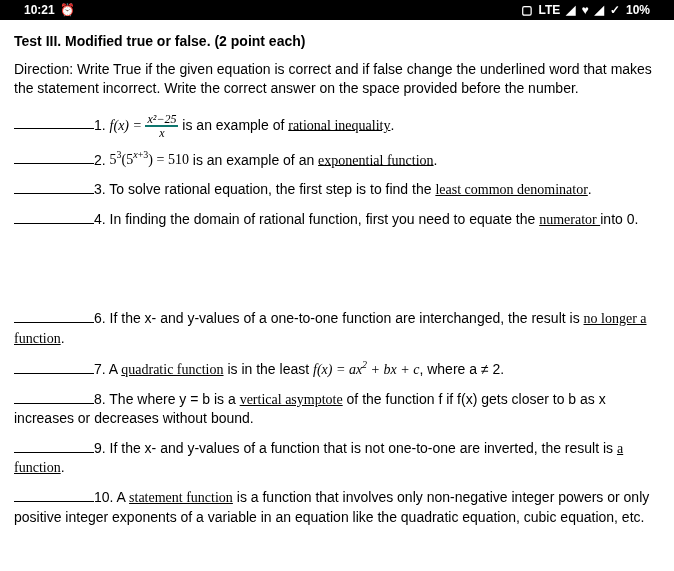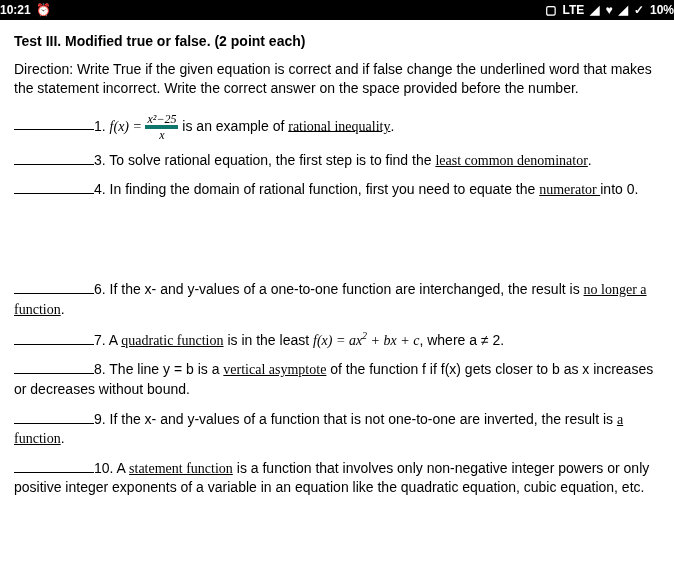--- a/index.html
+++ b/index.html
@@ -15,21 +15,21 @@
       color: #000;
       overflow: hidden;
     }
     .status-bar {
       height: 20px;
       background: #000;
       color: #fff;
       display: flex;
       justify-content: space-between;
       align-items: center;
-      padding: 0 0;
+      padding: 0 24px;
       font-size: 12px;
       font-weight: bold;
     }
     .status-left {
       display: flex;
       align-items: center;
       gap: 6px;
     }
     .status-right {
       display: flex;
@@ -71,21 +71,21 @@
     }
     .frac {
       display: inline-block;
       vertical-align: middle;
       text-align: center;
       font-size: 12px;
       line-height: 1;
     }
     .frac .num {
       display: block;
-      border-bottom: 4px solid #0f766e;
+      border-bottom: 2px solid #0f766e;
       padding: 0 2px;
     }
     .frac .den {
       display: block;
       padding: 0 2px;
     }
     .sup {
       font-size: 10px;
       vertical-align: super;
     }
@@ -119,20 +119,23 @@
 </div>
 
 <div class="content">
   <div class="title">Test III. Modified true or false. (2 point each)</div>
   <div class="direction">Direction: Write True if the given equation is correct and if false change the underlined word that makes the statement incorrect. Write the correct answer on the space provided before the number.</div>
 
   <div class="item">
     <span class="blank"></span><span>1. </span><span class="mi">f(x) = </span><span class="frac"><span class="num mi">x²−25</span><span class="den mi">x</span></span><span> is an example of </span><span class="under">rational inequality</span><span>.</span>
   </div>
 
+  <div class="item">
+    <span class="blank"></span><span>2. </span><span class="math">5<span class="sup">3</span>(5<span class="sup"><span class="mi">x</span>+3</span>) = 510</span><span> is an example of an </span><span class="under">exponential function</span><span>.</span>
+  </div>
 
   <div class="item">
     <span class="blank"></span><span>3. </span><span>To solve rational equation, the first step is to find the </span><span class="under">least common denominator</span><span>.</span>
   </div>
 
   <div class="item">
     <span class="blank"></span><span>4. </span><span>In finding the domain of rational function, first you need to equate the </span><span class="under">numerator </span><span>into 0.</span>
   </div>
 
 
@@ -140,21 +143,21 @@
 
   <div class="item">
     <span class="blank"></span><span>6. </span><span>If the x- and y-values of a one-to-one function are interchanged, the result is </span><span class="under">no longer a function</span><span>.</span>
   </div>
 
   <div class="item">
     <span class="blank"></span><span>7. </span><span>A </span><span class="under">quadratic function</span><span> is in the least </span><span class="mi">f(x) = ax<span class="sup">2</span> + bx + c</span><span>, where a ≠ 2.</span>
   </div>
 
   <div class="item">
-    <span class="blank"></span><span>8. </span><span>The line y = b is a </span><span class="under">vertical asymptote</span><span> of the function f if f(x) gets closer to b as x increases or decreases without bound.</span>
+    <span class="blank"></span><span>8. </span><span>The where y = b is a </span><span class="under">vertical asymptote</span><span> of the function f if f(x) gets closer to b as x increases or decreases without bound.</span>
   </div>
 
   <div class="item">
     <span class="blank"></span><span>9. </span><span>If the x- and y-values of a function that is not one-to-one are inverted, the result is </span><span class="under">a function</span><span>.</span>
   </div>
 
   <div class="item">
     <span class="blank"></span><span>10. </span><span>A </span><span class="under">statement function</span><span> is a </span><span>function that involves only non-negative integer powers or only positive integer exponents of a variable in an equation like the quadratic equation, cubic equation, etc.</span>
   </div>
 </div>

